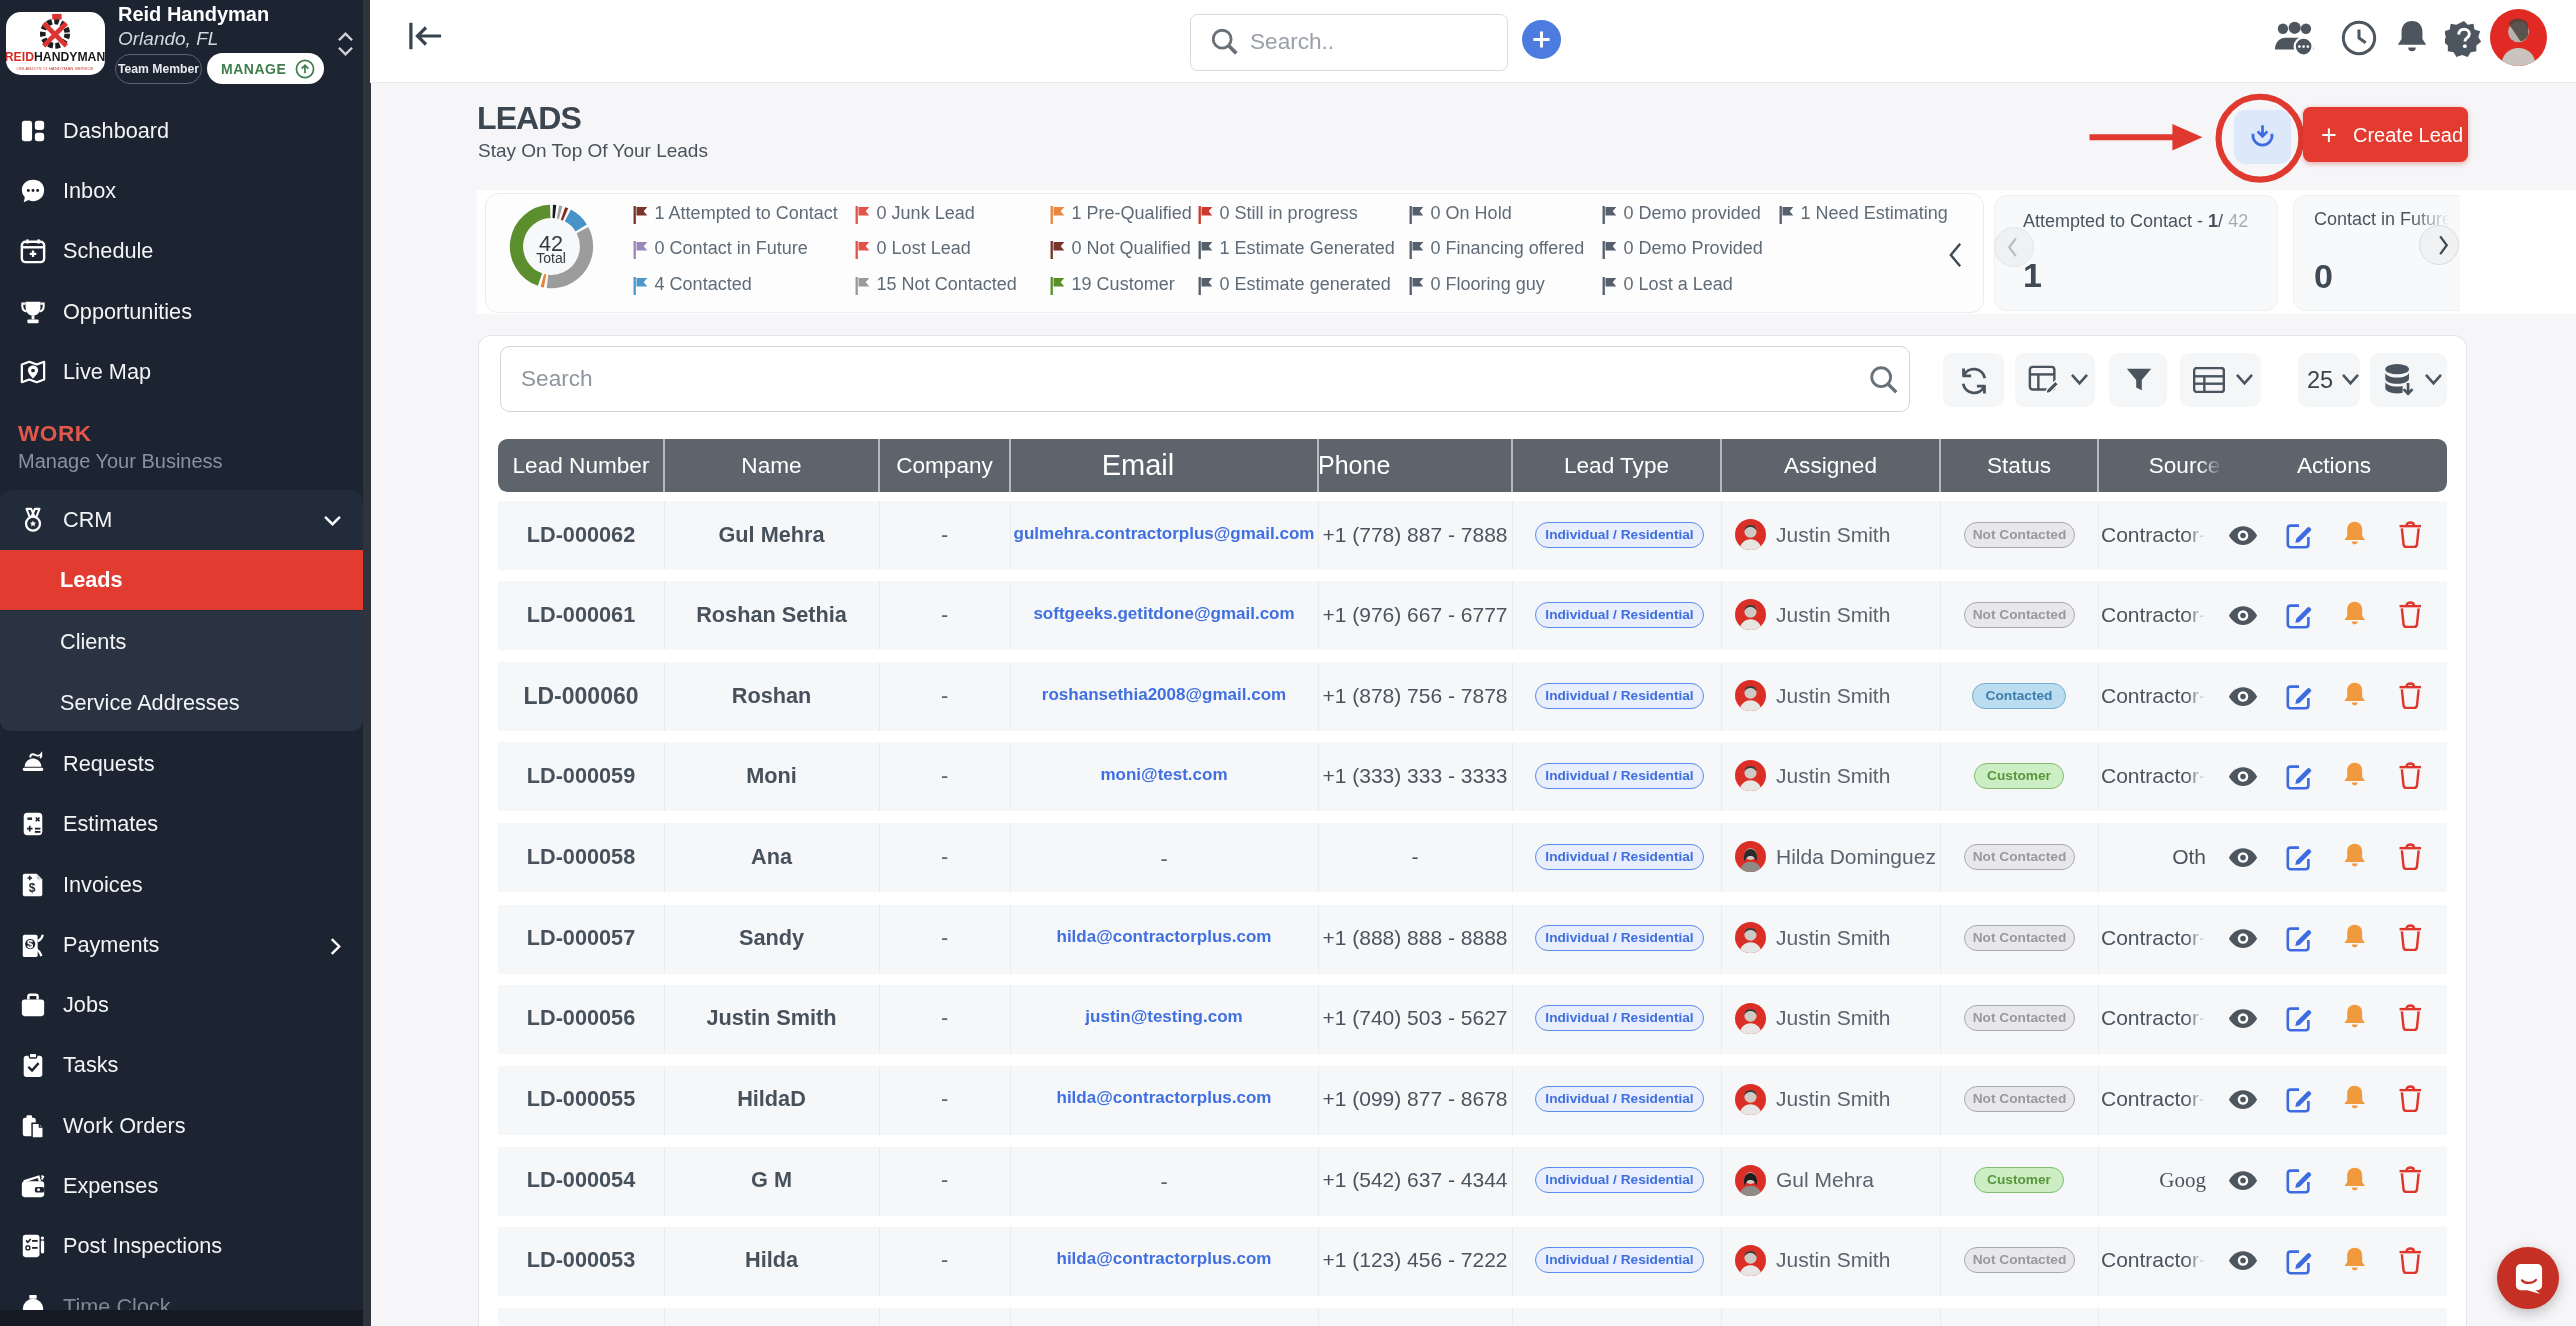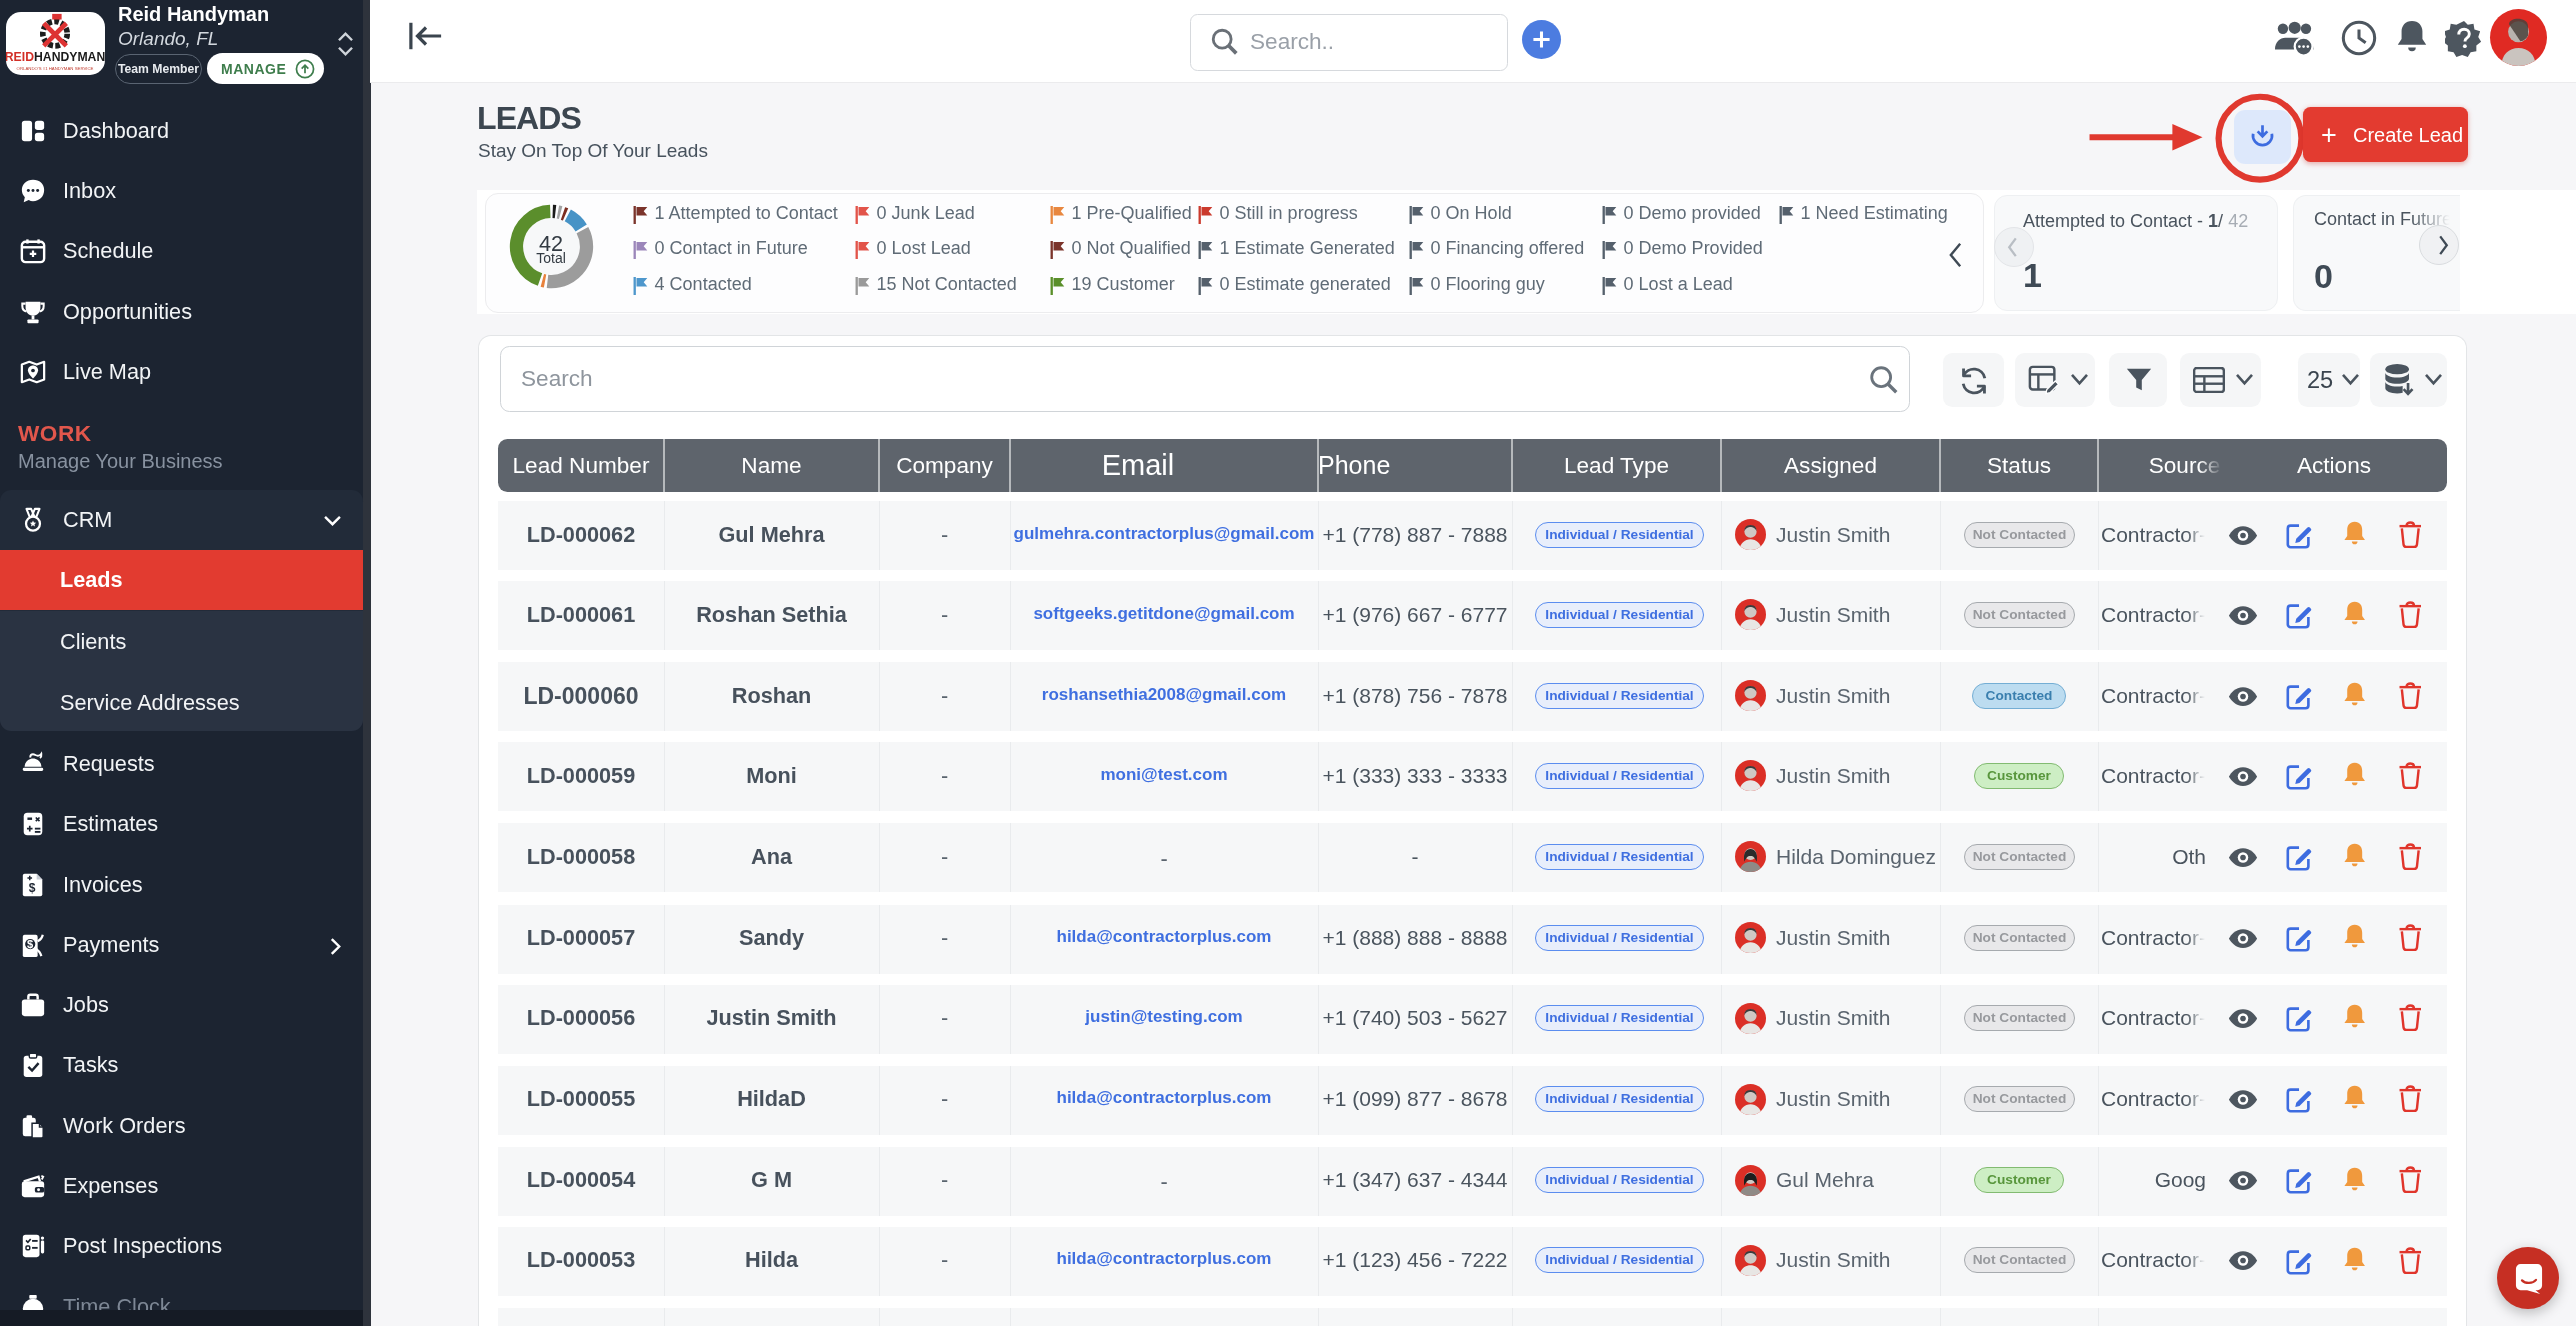--- a/index.html
+++ b/index.html
@@ -857,30 +857,30 @@
 <div class="abs" style="left:1010px;top:1147px;width:0.9px;height:69px;background:#e9ebed;"></div>
 <div class="abs" style="left:1318px;top:1147px;width:0.9px;height:69px;background:#e9ebed;"></div>
 <div class="abs" style="left:1512px;top:1147px;width:0.9px;height:69px;background:#e9ebed;"></div>
 <div class="abs" style="left:1721px;top:1147px;width:0.9px;height:69px;background:#e9ebed;"></div>
 <div class="abs" style="left:1940px;top:1147px;width:0.9px;height:69px;background:#e9ebed;"></div>
 <div class="abs" style="left:2098px;top:1147px;width:0.9px;height:69px;background:#e9ebed;"></div>
 <div class="abs" style="left:498px;top:1167px;width:166px;text-align:center;font-size:21.7px;font-weight:bold;color:#47515c;white-space:nowrap;">LD-000054</div>
 <div class="abs" style="left:664px;top:1167px;width:215px;text-align:center;font-size:21.7px;font-weight:bold;color:#47515c;white-space:nowrap;">G M</div>
 <div class="abs" style="left:879px;top:1167px;width:131px;text-align:center;font-size:21.7px;color:#5a646e;">-</div>
 <div class="abs" style="left:1010px;top:1169px;width:308px;text-align:center;font-size:21.7px;font-weight:normal;color:#5a646e;white-space:nowrap;">-</div>
-<div class="abs" style="left:1318px;top:1168px;width:194px;text-align:center;font-size:21px;color:#4a545e;white-space:nowrap;">+1 (347) 637 - 4344</div>
+<div class="abs" style="left:1318px;top:1168px;width:194px;text-align:center;font-size:21px;color:#4a545e;white-space:nowrap;">+1 (542) 637 - 4344</div>
 <div class="abs" style="left:1535px;top:1167px;width:169px;height:26px;background:#e8eefb;border:1.4px solid #5b8def;border-radius:13px;text-align:center;line-height:23.6px;font-size:13.7px;font-weight:bold;color:#3f6fe0;white-space:nowrap;">Individual / Residential</div>
 <div class="abs" style="left:1735px;top:1165px;width:31px;height:31px;border-radius:50%;background:#db2f26;overflow:hidden;"><svg width="31" height="31" viewBox="0 0 33 33">
           <circle cx="16.5" cy="14" r="6.3" fill="#cfc9c4"></circle>
           <path d="M10 22 c-1.5-8 1-13.5 6.5-13.5 S24.5 14 23 22 c-2-4-3-6-6.5-6 S12 18 10 22 Z" fill="#1d1d1d"></path>
           <path d="M5 33 c0-7 5.5-11 11.5-11 S28 26 28 33 Z" fill="#8f8a86"></path>
         </svg></div>
 <div class="abs" style="left:1776px;top:1168px;font-size:21px;color:#5a646e;white-space:nowrap;">Gul Mehra</div>
 <div class="abs" style="left:1974px;top:1167px;width:90px;height:26px;background:#cdeec4;border:1.4px solid #82bb71;border-radius:13px;text-align:center;line-height:23.6px;font-size:13.7px;font-weight:bold;color:#58963c;white-space:nowrap;">Customer</div>
-<div class="abs" style="left:2098px;top:1168px;width:108px;text-align:right;font-size:21px;color:#4a545e;white-space:nowrap;overflow:hidden;">Goog</div>
+<div class="abs" style="left:2098px;top:1168px;width:108px;text-align:right;font-size:21px;color:#4a545e;white-space:nowrap;overflow:hidden;font-family:Liberation Serif, serif;">Goog</div>
 <svg class="abs" style="left:2228px;top:1170px;" width="30" height="21" viewBox="0 0 32 22">
         <path d="M16 1 C8 1 3 7 1 11 c2 4 7 10 15 10 s13-6 15-10 C29 7 24 1 16 1 Z" fill="#4d565f"></path>
         <circle cx="16" cy="11" r="5.6" fill="#fff"></circle>
         <circle cx="16" cy="11" r="3" fill="#4d565f"></circle>
       </svg>
 <svg class="abs" style="left:2285px;top:1166px;" width="29" height="29" viewBox="0 0 31 31">
         <path d="M25 17 v8 a3 3 0 0 1 -3 3 H6 a3 3 0 0 1 -3-3 V8 a3 3 0 0 1 3-3 h9" fill="none" stroke="#3d6ce0" stroke-width="2.8"></path>
         <path d="M12 19 l-1 4.5 4.5-1 12-12 a1.8 1.8 0 0 0 0-2.6 l-0.9-0.9 a1.8 1.8 0 0 0 -2.6 0 Z" fill="#3d6ce0"></path>
       </svg>
 <svg class="abs" style="left:2342px;top:1166px;" width="25.4" height="29" viewBox="0 0 27 31">

